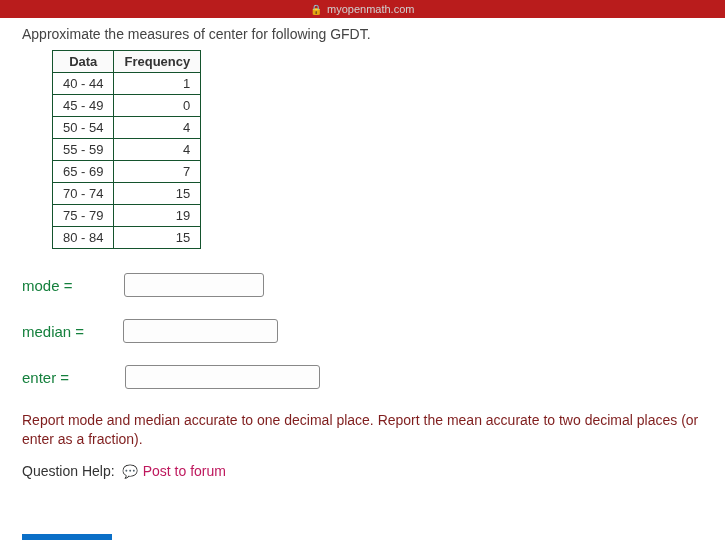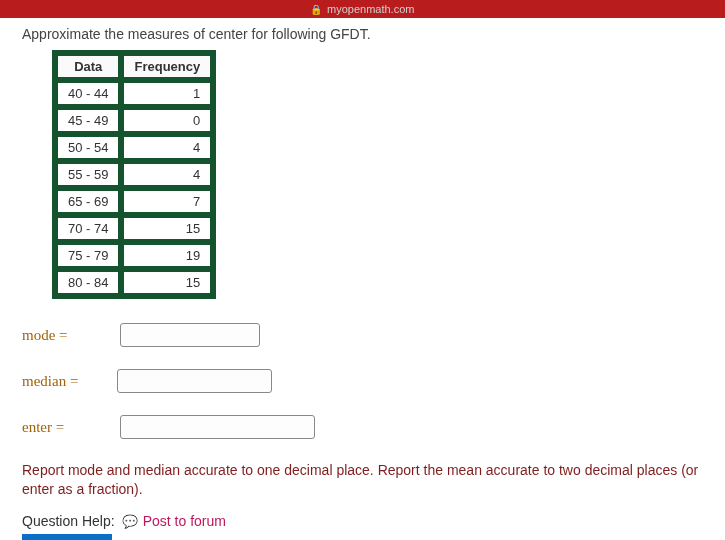--- a/index.html
+++ b/index.html
@@ -33,38 +33,38 @@
       color: #444;
       margin-bottom: 8px;
     }
     table.freq {
       border-collapse: collapse;
       margin-left: 30px;
       margin-bottom: 24px;
       font-size: 13px;
     }
     table.freq th, table.freq td {
-      border: 6px solid #14532d;
+      border: 1px solid #14532d;
       padding: 3px 10px;
       min-width: 60px;
     }
     table.freq th {
       font-weight: bold;
       text-align: center;
       background: #fafafa;
     }
     table.freq td.data-col { text-align: center; }
     table.freq td.freq-col { text-align: right; }
     .input-row {
       display: flex;
       align-items: center;
       margin-bottom: 22px;
       font-size: 15px;
     }
-    .input-row .label { margin-right: 6px; color: #a16207; font-family: Liberation Serif, serif; }
+    .input-row .label { margin-right: 6px; color: #15803d; }
     .input-row input {
       height: 24px;
       border: 1px solid #888;
       border-radius: 3px;
       padding: 2px 6px;
       font-size: 14px;
       background: #fdfdfd;
     }
     .mode-row input { width: 140px; margin-left: 46px; }
     .median-row input { width: 155px; margin-left: 33px; }

